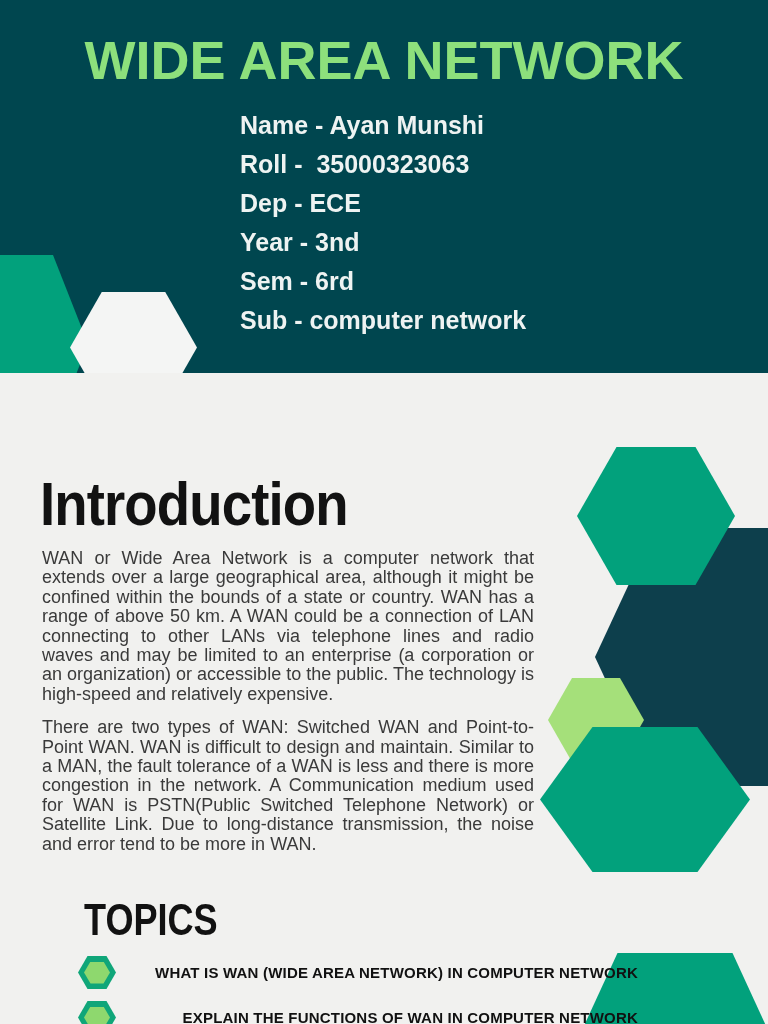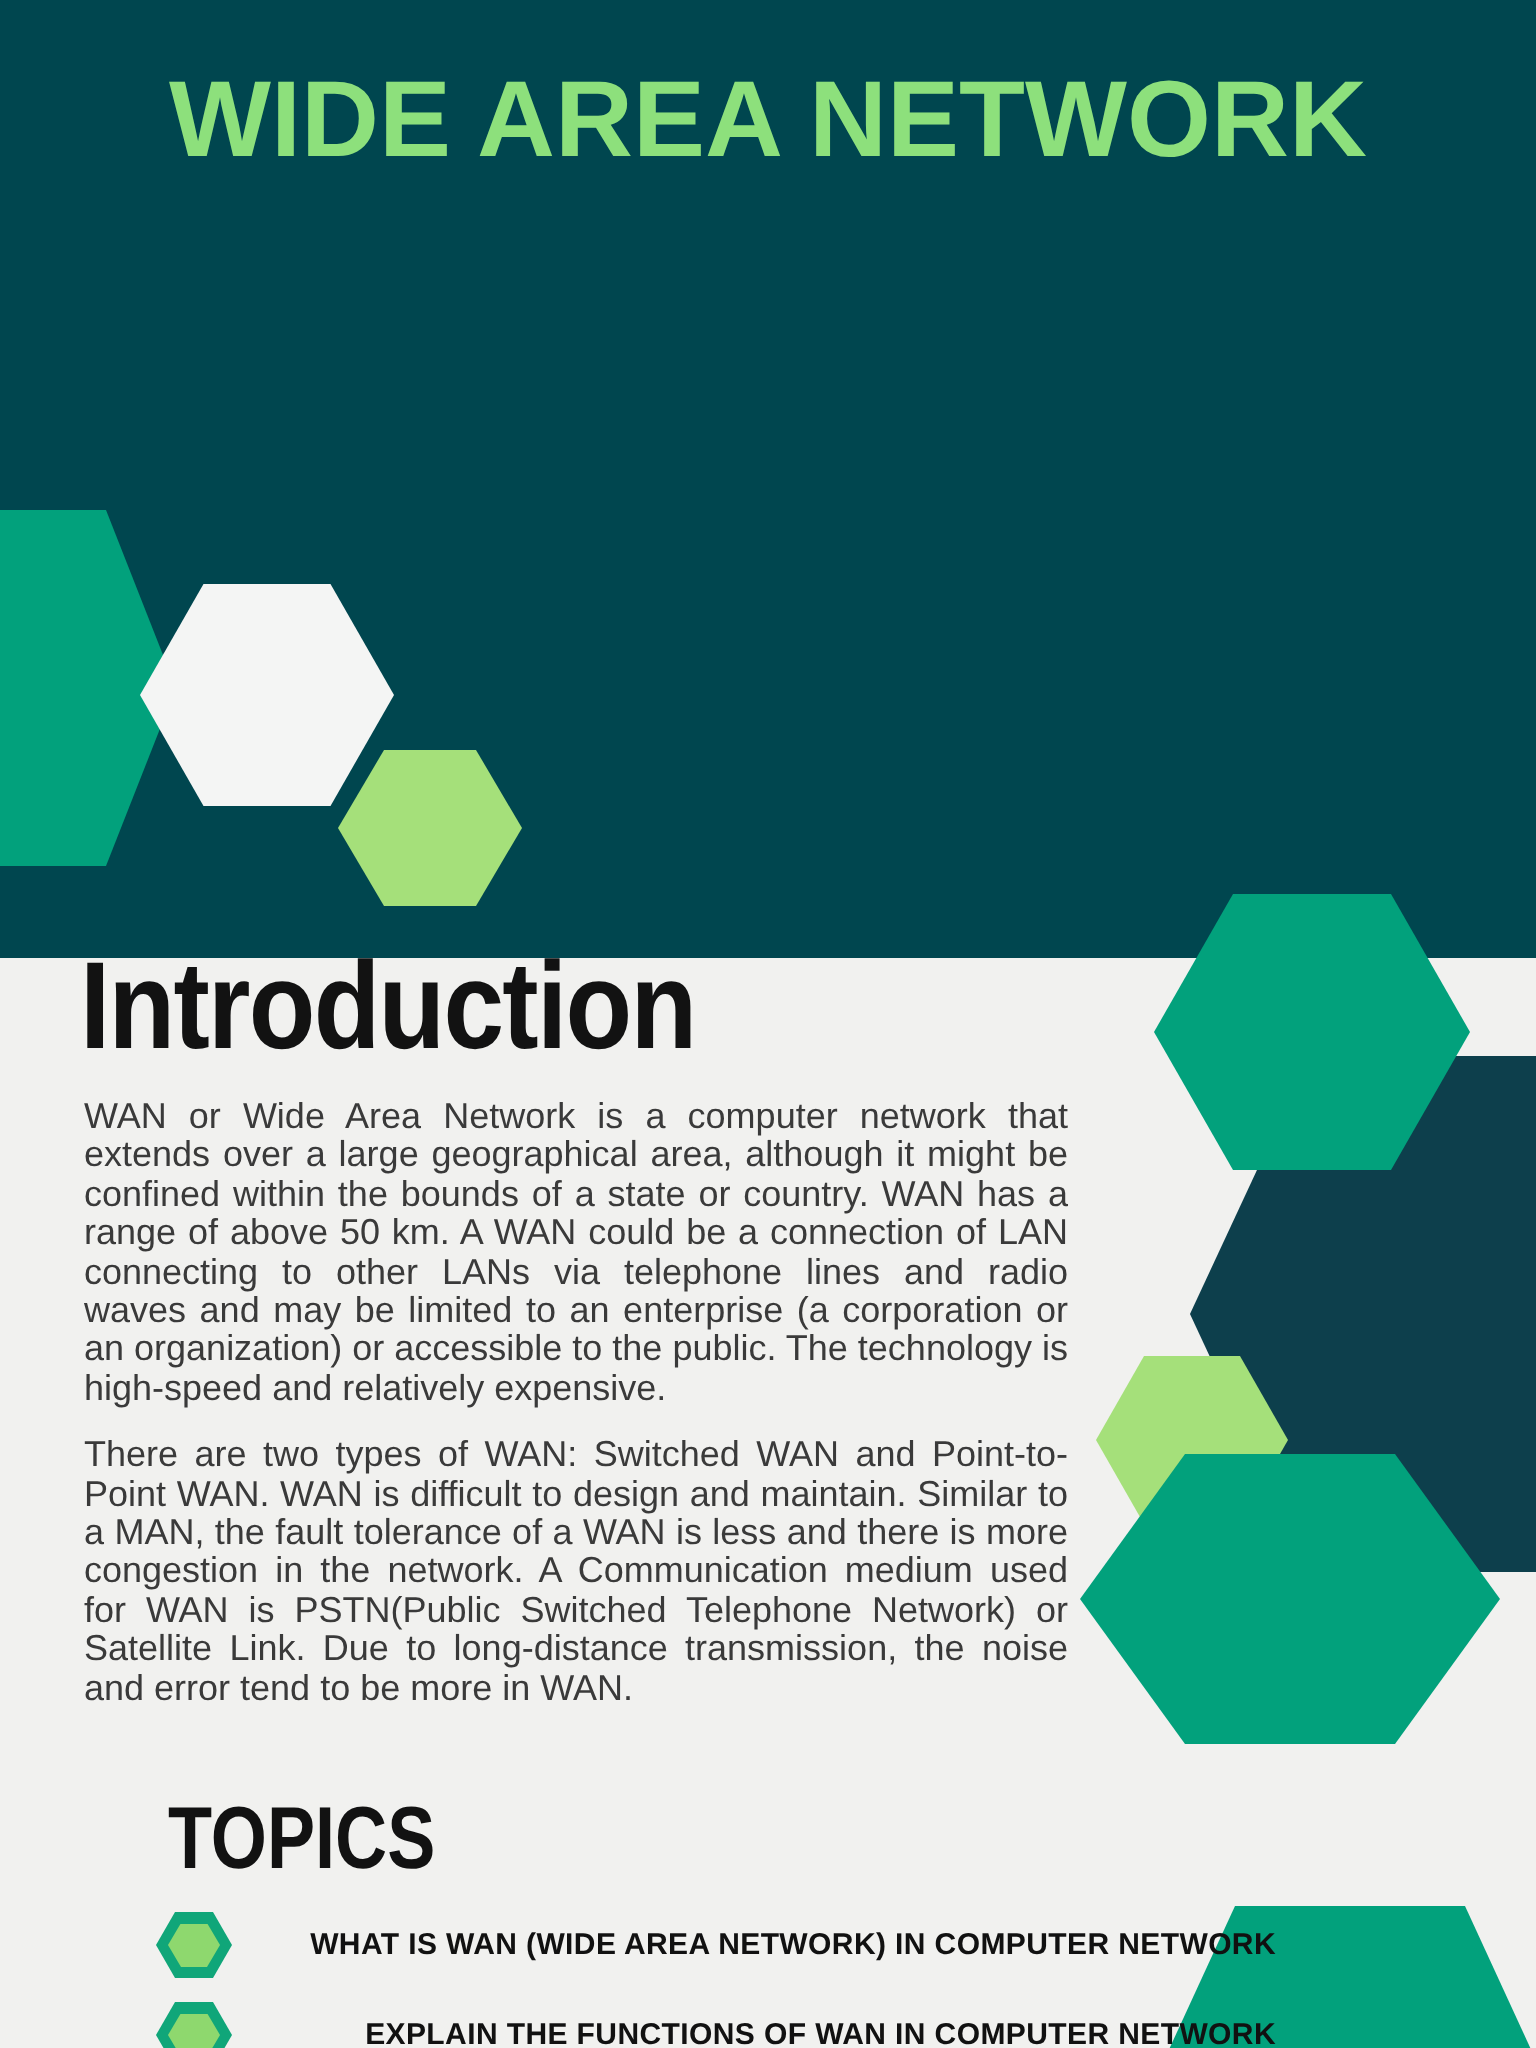--- a/index.html
+++ b/index.html
@@ -19,21 +19,21 @@
   }
   *{margin:0;padding:0;box-sizing:border-box;}
   html,body{width:768px;height:1024px;}
   body{font-family:"Liberation Sans",sans-serif;background:#ffffff;}
   .page{position:relative;width:768px;height:1024px;overflow:hidden;background:var(--body-bg);}
 
   
   .hex{position:absolute;clip-path:polygon(25% 0,75% 0,100% 50%,75% 100%,25% 100%,0 50%);}
 
   
-  .header{position:absolute;left:0;top:0;width:768px;height:479px;background:var(--header-bg);overflow:hidden;z-index:2;}
+  .header{position:absolute;left:0;top:0;width:768px;height:373px;background:var(--header-bg);overflow:hidden;z-index:2;}
   .slide-title{position:absolute;left:0;top:30px;width:768px;text-align:center;
     font-size:54px;line-height:60px;font-weight:700;color:var(--title-green);letter-spacing:0px;}
   .details{position:absolute;left:240px;top:112px;}
   .detail-line{font-size:25px;line-height:27px;font-weight:700;color:var(--detail-text);
     margin-bottom:12px;white-space:pre-wrap;}
   .hex-teal-left{left:-52px;top:255px;width:140px;height:178px;background:var(--teal-hex);}
   .hex-white{left:70px;top:292px;width:127px;height:111px;background:var(--white-hex);}
   .hex-green-header{left:169px;top:375px;width:92px;height:78px;background:var(--light-green-hex);}
 
   
@@ -63,20 +63,28 @@
     background:var(--bullet-inner);}
   .topic-label{margin-left:14px;font-size:15px;font-weight:700;color:var(--topic-text);letter-spacing:0.2px;}
 </style>
 </head>
 <body>
 
 <div class="page">
 
   <div class="header">
     <div class="slide-title">WIDE AREA NETWORK</div>
+    <div class="details">
+      <div class="detail-line">Name - Ayan Munshi</div>
+      <div class="detail-line">Roll -  35000323063</div>
+      <div class="detail-line">Dep - ECE</div>
+      <div class="detail-line">Year - 3nd</div>
+      <div class="detail-line">Sem - 6rd</div>
+      <div class="detail-line">Sub - computer network</div>
+    </div>
     <div class="hex hex-teal-left"></div>
     <div class="hex hex-white"></div>
     <div class="hex hex-green-header"></div>
   </div>
 
   <div class="hex hex-dark-right"></div>
   <div class="hex hex-teal-right-1"></div>
   <div class="hex hex-green-right"></div>
   <div class="hex hex-teal-right-2"></div>
   <div class="hex hex-teal-bottom"></div>

